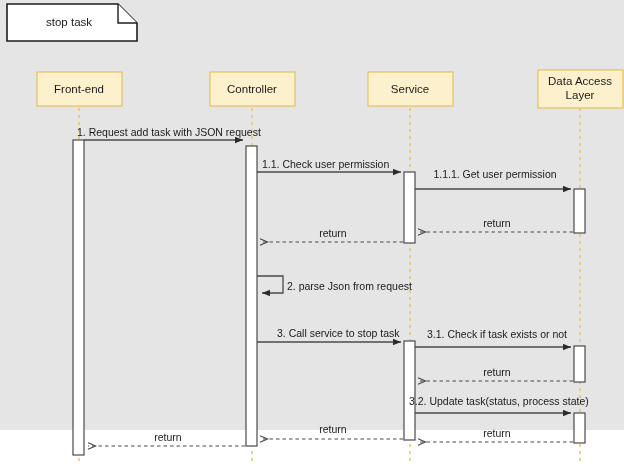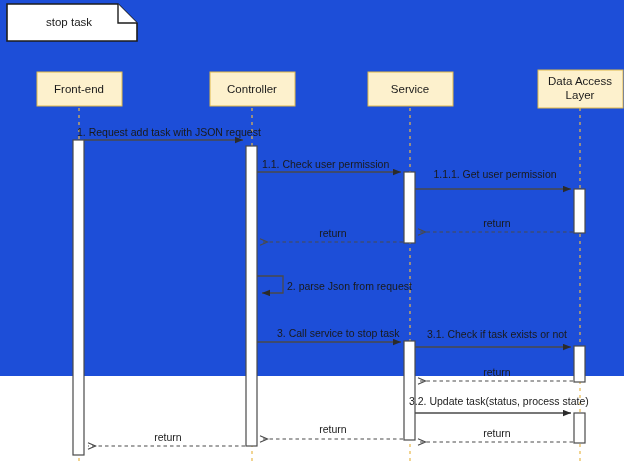--- a/index.html
+++ b/index.html
@@ -9,22 +9,22 @@
   }
   body {
     font-family: "Liberation Sans", sans-serif;
     width: 624px;
     height: 468px;
     overflow: hidden;
   }
   #diagram-root {
     position: relative;
     width: 624px;
-    height: 376px;
-    background: #1d4ed8;
+    height: 430px;
+    background: #e5e5e5;
   }
   svg#seq-svg {
     position: absolute;
     left: 0;
     top: 0;
     width: 624px;
     height: 468px;
   }
   .note-text {
     font-size: 11.5px;

